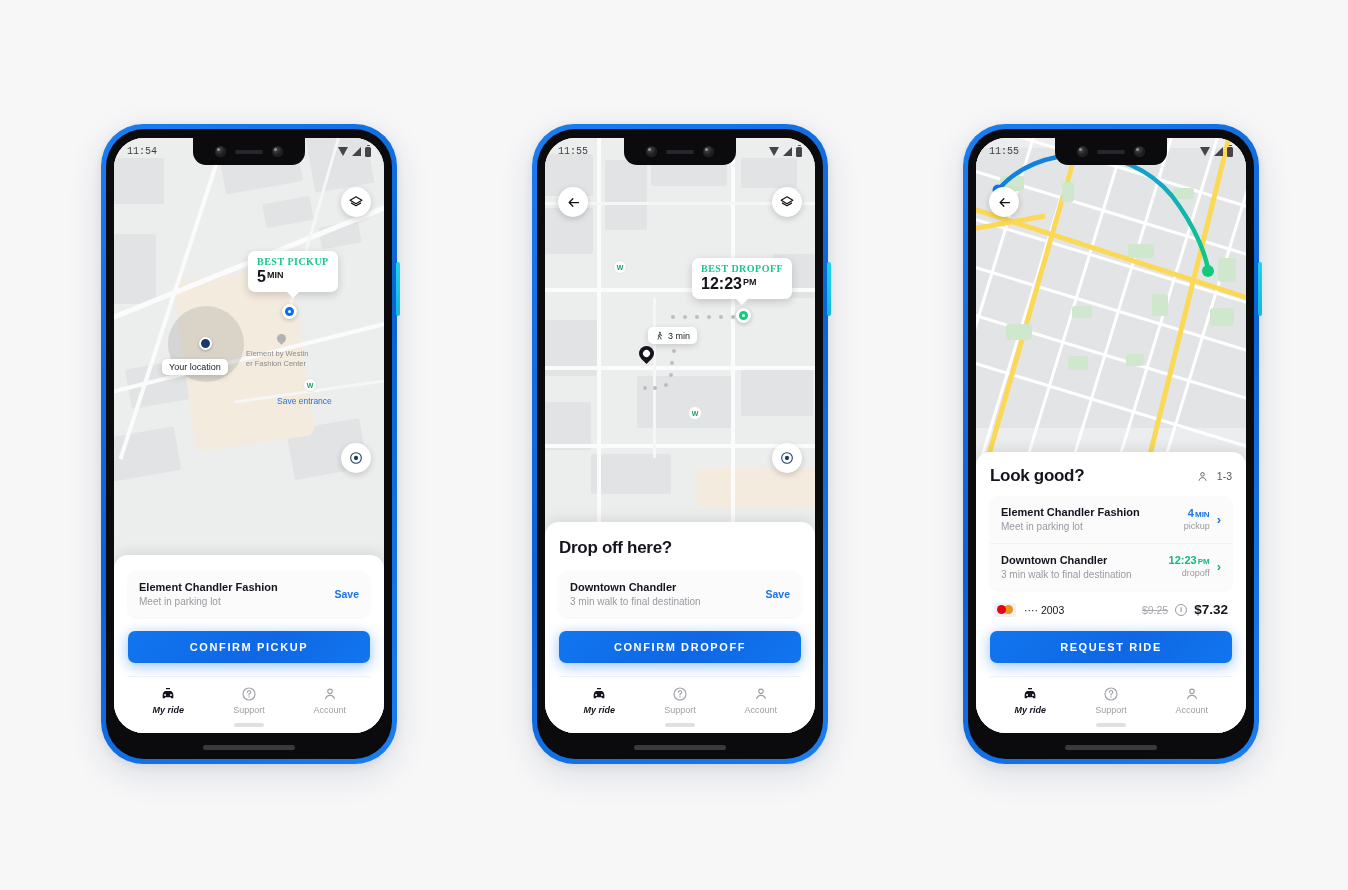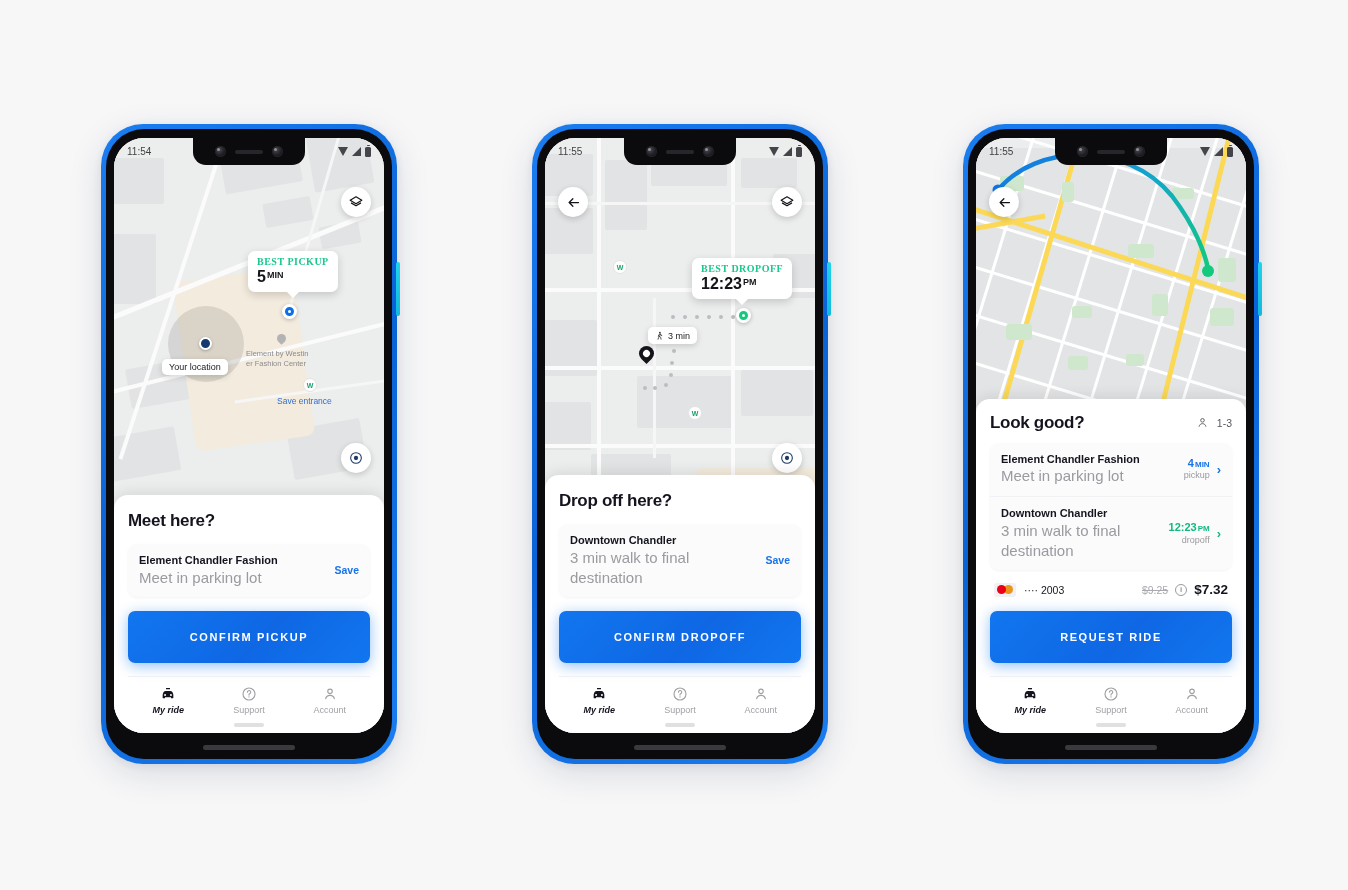--- a/index.html
+++ b/index.html
@@ -66,21 +66,21 @@
     content:''; display:block; width:3px; height:3px; border-radius:50%;
     background:#8d8d96; margin:2px 0 0 2px;
   }
   .spk { width: 28px; height: 4px; border-radius: 2px; background: #26262c; }
 
   
   .statusbar {
     position: absolute; top: 0; left: 0; right: 0; height: 27px;
     display: flex; align-items: center; justify-content: space-between;
     padding: 0 13px; z-index: 25;
-    font-size: 10px; color: #3f3f44; font-weight: 500;
+    font-size: 10px; color: #3f3f44; font-weight: 500; font-family: Liberation Mono, monospace;
   }
   .sb-icons { display: flex; align-items: center; gap: 4px; }
   .ic-wifi { width: 0; height: 0; border-left: 5.5px solid transparent;
              border-right: 5.5px solid transparent; border-top: 9px solid #44444a; }
   .ic-sig  { width: 0; height: 0; border-left: 9px solid transparent;
              border-bottom: 9px solid #44444a; }
   .ic-batt { width: 6px; height: 10px; border-radius: 1.5px; background: #44444a; position: relative; }
   .ic-batt::before { content:''; position:absolute; top:-2px; left:1.5px; width:3px; height:1.5px; background:#44444a; border-radius:1px;}
 
   
@@ -183,25 +183,25 @@
   .sheet-title {
     font-size: 17px; font-weight: 700; color: #14141f;
     letter-spacing: -.3px; margin-bottom: 13px;
   }
   .info-card {
     background: #fbfbfc; border-radius: 9px;
     padding: 9px 11px; display: flex; align-items: center; justify-content: space-between;
     box-shadow: 0 1px 3px rgba(0,0,0,.05);
   }
   .ic-name { font-size: 11px; font-weight: 600; color: #14141f; line-height: 1.35; }
-  .ic-sub  { font-size: 15px; color: #9a9aa0; line-height: 1.35; }
+  .ic-sub  { font-size: 10px; color: #9a9aa0; line-height: 1.35; }
   .save-link { font-size: 10.5px; font-weight: 600; color: #1a73e8; cursor: pointer; }
 
   .cta {
-    margin: 14px 0 0 0; height: 52px; border-radius: 7px;
+    margin: 14px 0 0 0; height: 32px; border-radius: 7px;
     background: linear-gradient(135deg,#1176ef 0%,#0f67e4 55%,#1176ef 100%);
     color: #fff; font-size: 11px; font-weight: 700; letter-spacing: 1.6px;
     display: flex; align-items: center; justify-content: center;
     border: none; cursor: pointer; width: 100%;
     box-shadow: 0 3px 14px rgba(17,118,239,.45);
     font-family: "Liberation Sans", sans-serif;
   }
 
   .tabbar {
     margin-top: 13px; border-top: 1px solid #f0f0f2;
@@ -314,21 +314,20 @@
           </div>
           <div class="mapbtn" style="right:13px; top:305px;">
             <svg width="16" height="16" viewBox="0 0 24 24">
               <circle cx="12" cy="12" r="8" fill="none" stroke="#1b3a63" stroke-width="1.6"></circle>
               <circle cx="12" cy="12" r="3.2" fill="#1b3a63"></circle>
             </svg>
           </div>
         </div>
 
         <div class="sheet">
-          <div class="sheet-title">Meet here?</div>
           <div class="info-card">
             <div>
               <div class="ic-name">Element Chandler Fashion</div>
               <div class="ic-sub">Meet in parking lot</div>
             </div>
             <div class="save-link">Save</div>
           </div>
           <button class="cta">CONFIRM PICKUP</button>
           <div class="tabbar">
             <div class="tab active">

